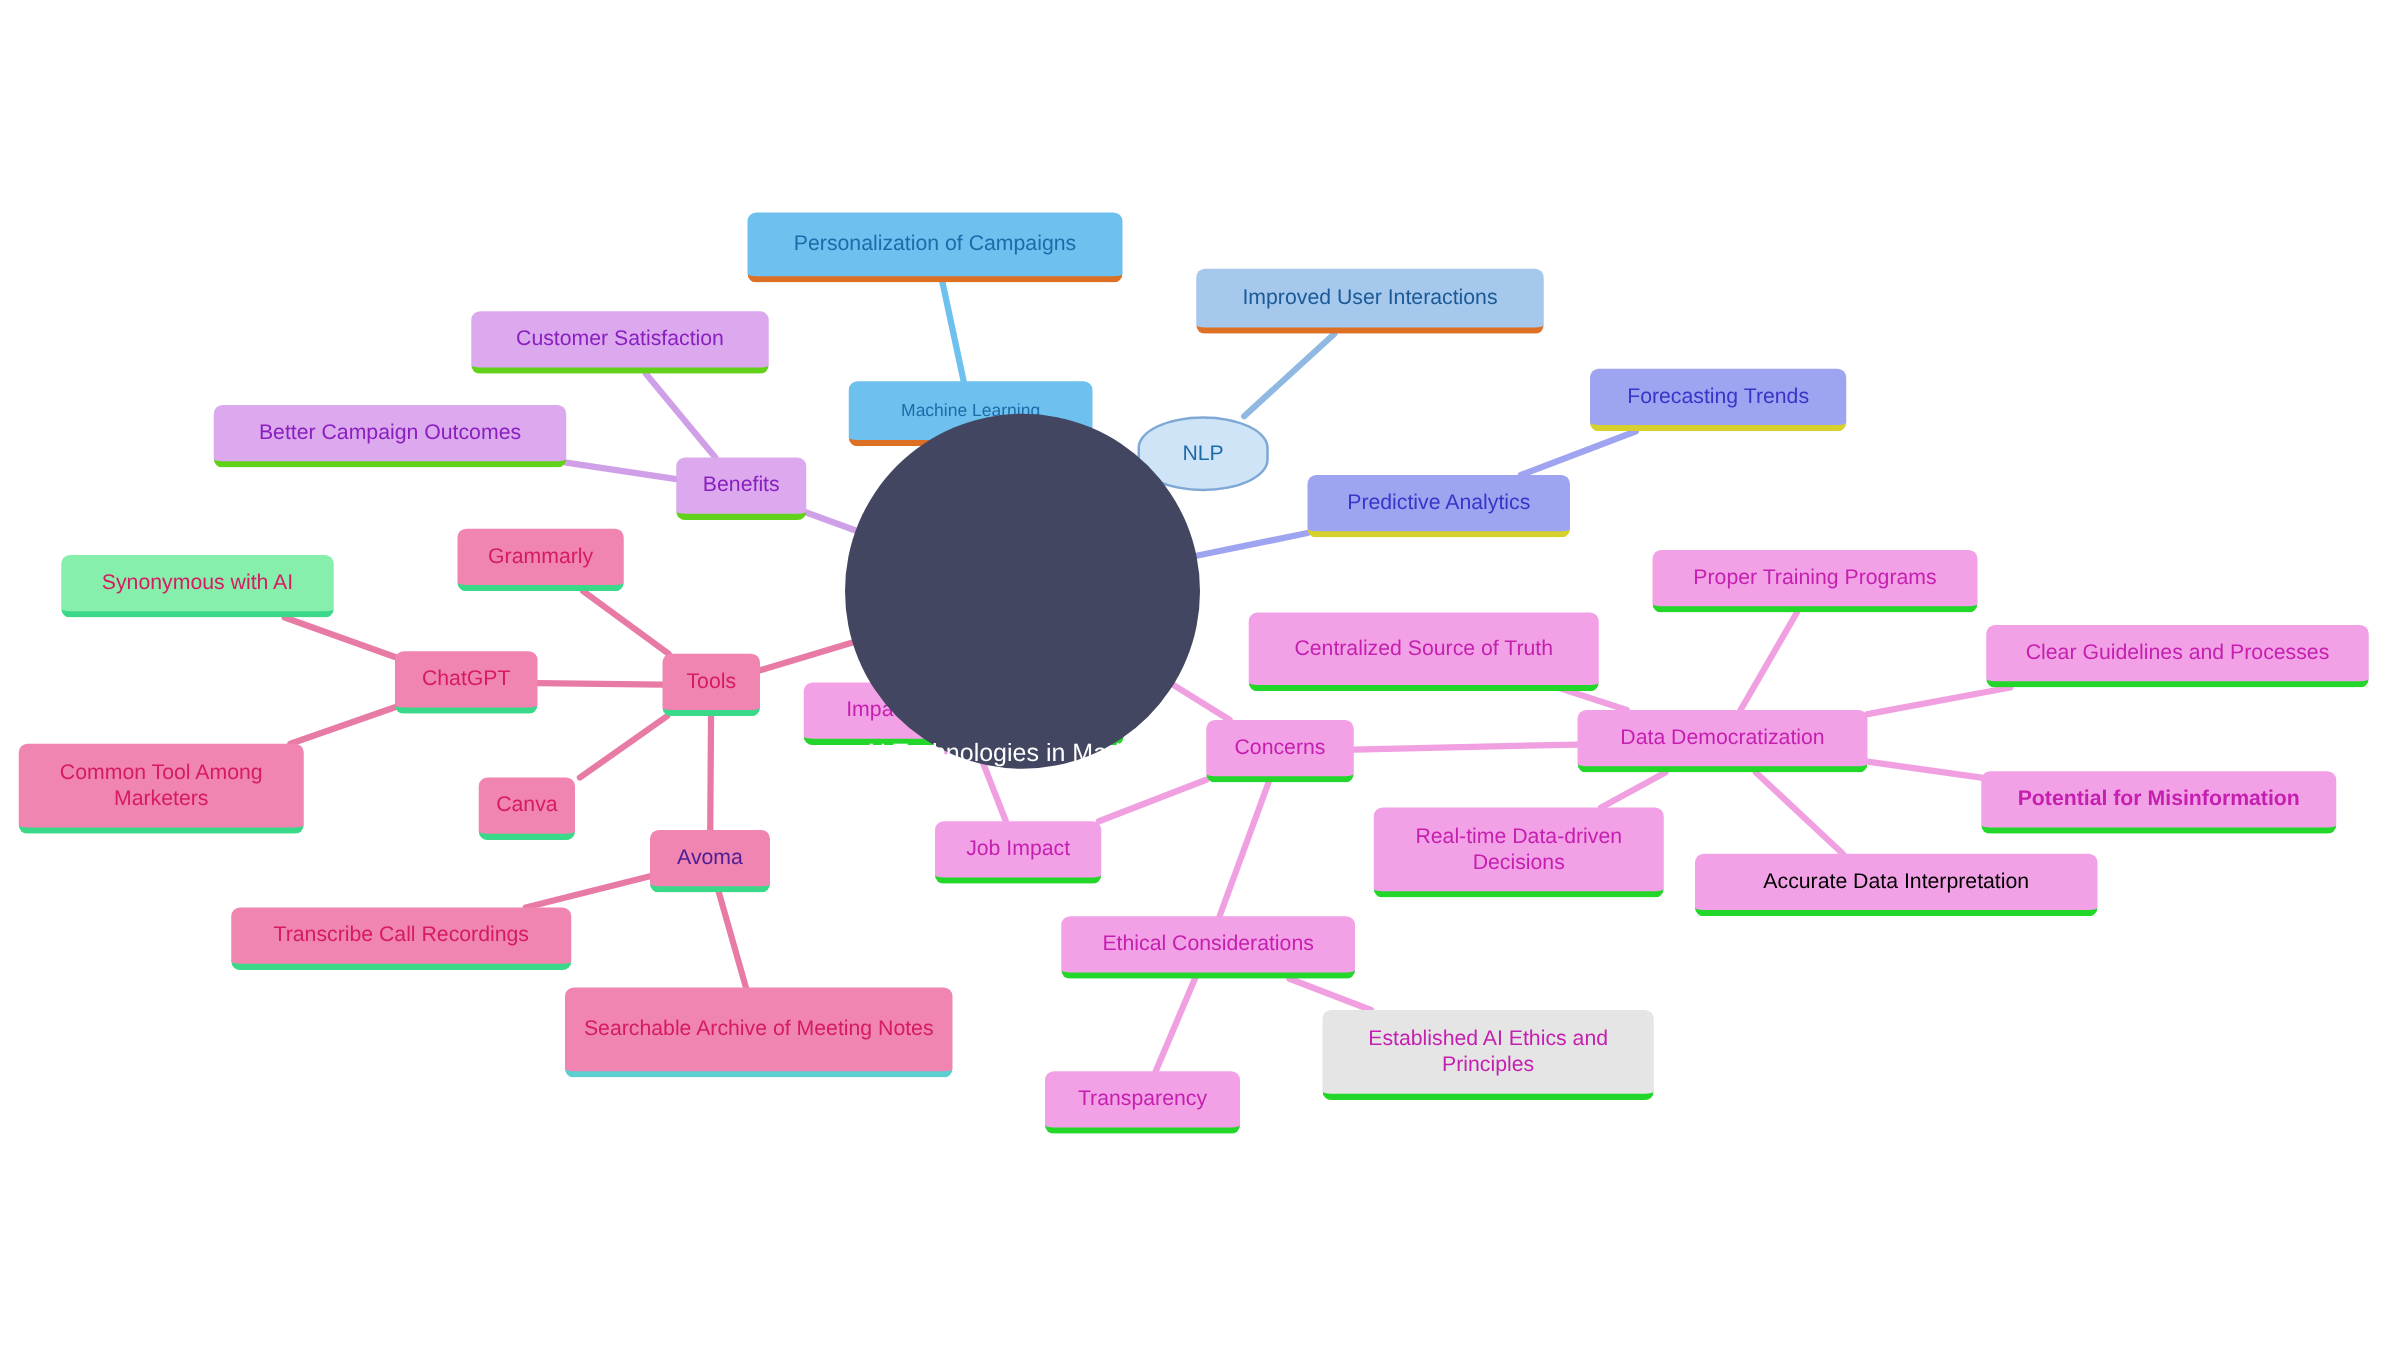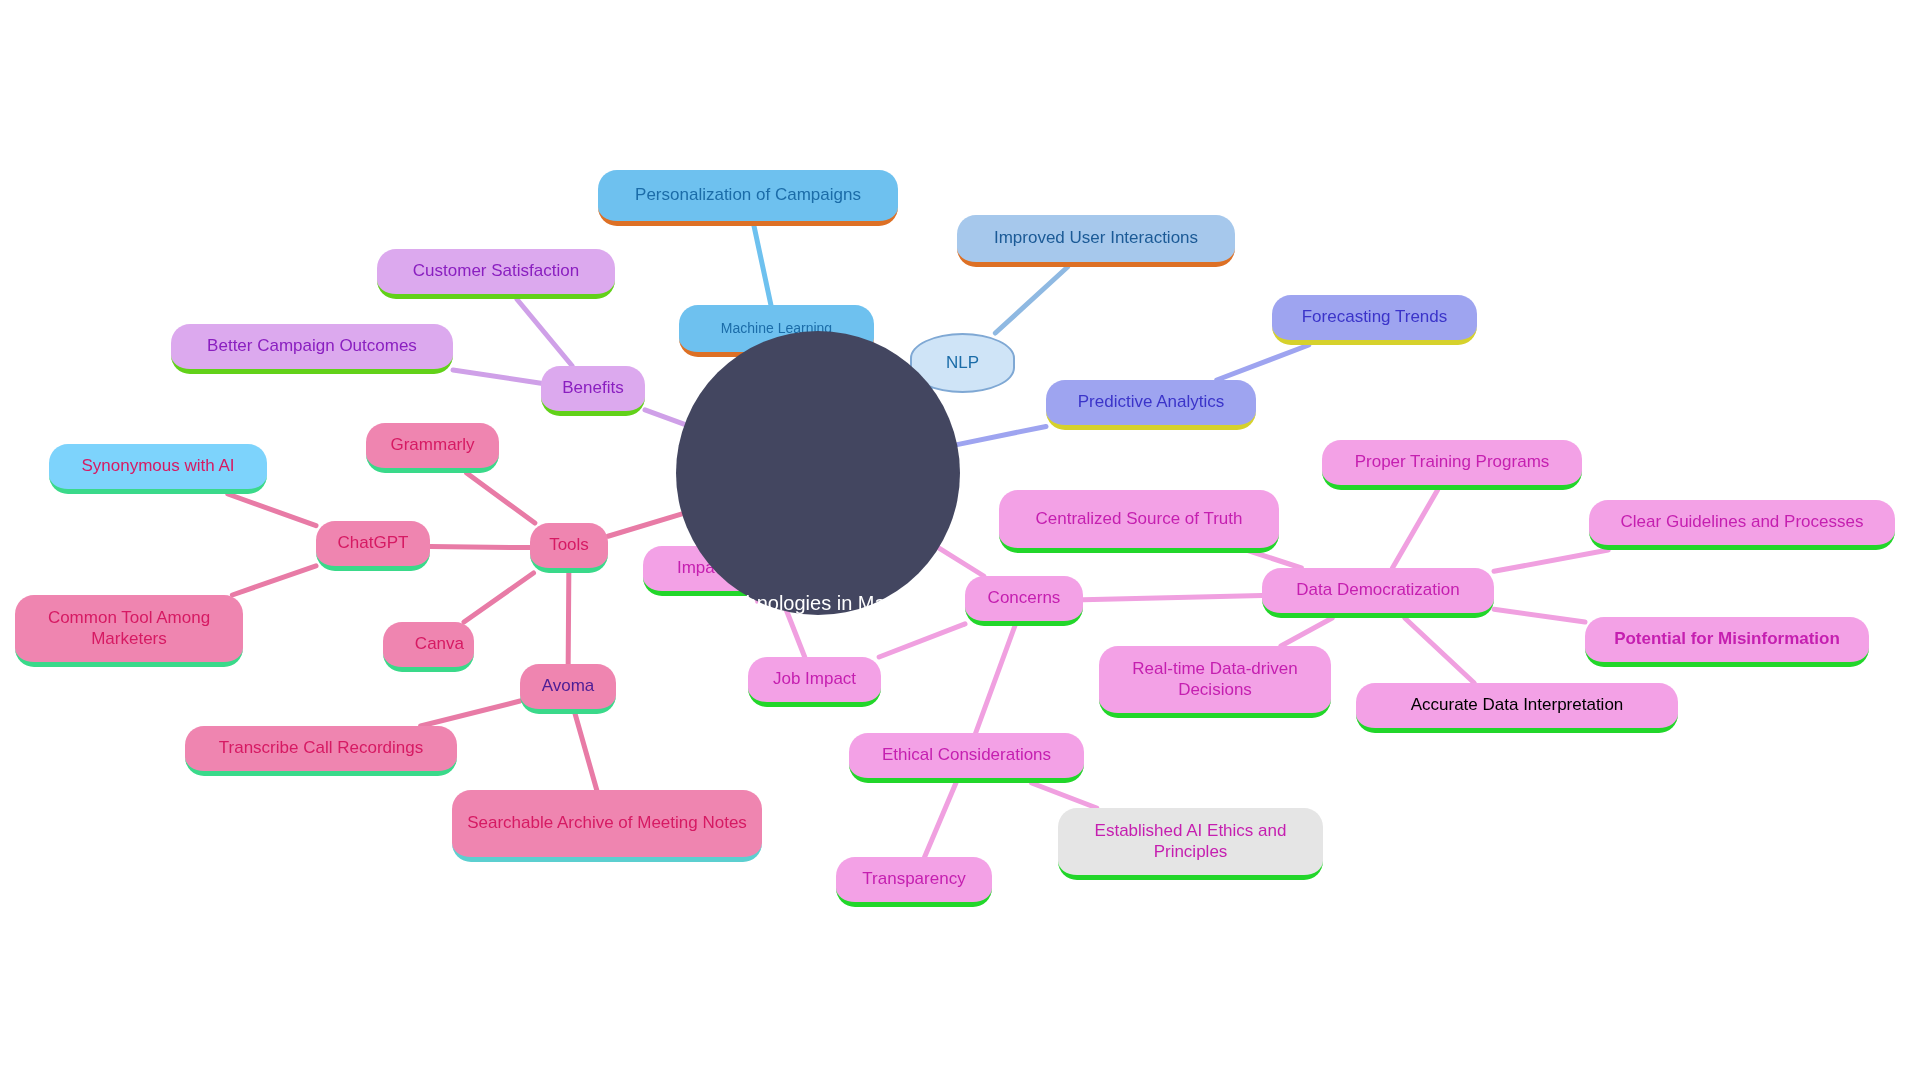--- a/index.html
+++ b/index.html
@@ -2,21 +2,21 @@
 <html><head>
 <meta charset="utf-8">
 <style>
   html,body{margin:0;padding:0;background:#ffffff;}
   body{width:1920px;height:1080px;overflow:hidden;font-family:"Liberation Sans",sans-serif;}
   #stage{position:relative;width:1920px;height:1080px;background:#ffffff;}
   svg#edges{position:absolute;left:0;top:0;width:1920px;height:1080px;pointer-events:none;}
   .node{position:absolute;box-sizing:border-box;display:flex;align-items:center;justify-content:center;
         text-align:center;line-height:1.18;border-radius:7px;}
   .node .lbl{display:block;padding:0 10px;white-space:pre-line;}
-  .node.rect{border-bottom-style:solid;border-radius:19px;}
+  .node.rect{border-bottom-style:solid;}
   .node.ellipse{border-radius:50% / 42%;border:2px solid #7fa8d4;}
   .center{position:absolute;border-radius:50%;display:flex;align-items:flex-end;justify-content:center;
           text-align:center;color:#ffffff;}
 </style>
 </head>
 <body>
 
 <div id="stage" style="background: rgb(255, 255, 255);">
   <svg id="edges">
       <line x1="754" y1="226" x2="770.9285714285714" y2="305" stroke="#6ec1ef" stroke-width="5" stroke-linecap="round"></line>
@@ -82,27 +82,27 @@
       </div>
       <div class="node rect" style="left: 530px; top: 523px; width: 78px; height: 50px; background: rgb(239, 133, 176); color: rgb(214, 26, 99); font-size: 17px; border-bottom: 5px solid rgb(58, 217, 138);">
         <span class="lbl">Tools</span>
       </div>
       <div class="node rect" style="left: 366px; top: 423px; width: 133px; height: 50px; background: rgb(239, 133, 176); color: rgb(214, 26, 99); font-size: 17px; border-bottom: 5px solid rgb(58, 217, 138);">
         <span class="lbl">Grammarly</span>
       </div>
       <div class="node rect" style="left: 316px; top: 521px; width: 114px; height: 50px; background: rgb(239, 133, 176); color: rgb(214, 26, 99); font-size: 17px; border-bottom: 5px solid rgb(58, 217, 138);">
         <span class="lbl">ChatGPT</span>
       </div>
-      <div class="node rect" style="left: 49px; top: 444px; width: 218px; height: 50px; background: #7dd3fc; color: rgb(214, 26, 99); font-size: 17px; border-bottom: 5px solid rgb(58, 217, 138);">
+      <div class="node rect" style="left: 49px; top: 444px; width: 218px; height: 50px; background: #86efac; color: rgb(214, 26, 99); font-size: 17px; border-bottom: 5px solid rgb(58, 217, 138);">
         <span class="lbl">Synonymous with AI</span>
       </div>
       <div class="node rect" style="left: 15px; top: 595px; width: 228px; height: 72px; background: rgb(239, 133, 176); color: rgb(214, 26, 99); font-size: 17px; border-bottom: 5px solid rgb(58, 217, 138);">
         <span class="lbl">Common Tool Among Marketers</span>
       </div>
-      <div class="node rect" style="left: 383px; top: 622px; width: 91px; height: 50px; background: rgb(239, 133, 176); color: rgb(214, 26, 99); font-size: 17px; border-bottom: 5px solid rgb(58, 217, 138); justify-content: flex-end;">
+      <div class="node rect" style="left: 383px; top: 622px; width: 77px; height: 50px; background: rgb(239, 133, 176); color: rgb(214, 26, 99); font-size: 17px; border-bottom: 5px solid rgb(58, 217, 138);">
         <span class="lbl">Canva</span>
       </div>
       <div class="node rect" style="left: 520px; top: 664px; width: 96px; height: 50px; background: rgb(239, 133, 176); color: #4c1d95; font-size: 17px; border-bottom: 5px solid rgb(58, 217, 138); align-items: center;">
         <span class="lbl">Avoma</span>
       </div>
       <div class="node rect" style="left: 185px; top: 726px; width: 272px; height: 50px; background: rgb(239, 133, 176); color: rgb(214, 26, 99); font-size: 17px; border-bottom: 5px solid rgb(58, 217, 138);">
         <span class="lbl">Transcribe Call Recordings</span>
       </div>
       <div class="node rect" style="left: 452px; top: 790px; width: 310px; height: 72px; background: rgb(239, 133, 176); color: rgb(214, 26, 99); font-size: 17px; border-bottom: 5px solid rgb(92, 207, 208);">
         <span class="lbl">Searchable Archive of Meeting Notes</span>

